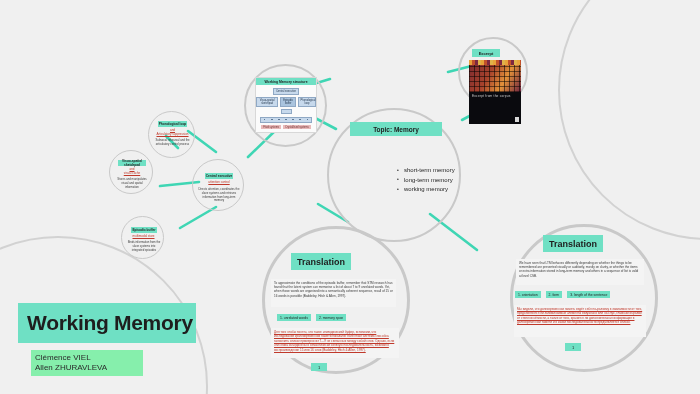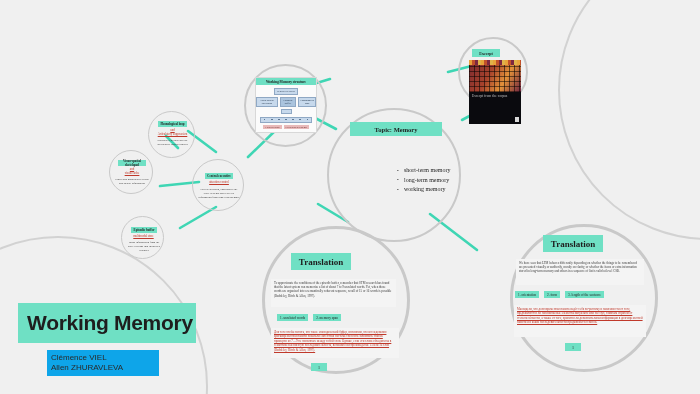--- a/index.html
+++ b/index.html
@@ -20,21 +20,20 @@
     left: 0; top: 0;
     width: 700px; height: 394px;
     pointer-events: none;
   }
   .node {
     position: absolute;
     border-radius: 50%;
     border: 2px solid #c9c9c9;
     background: transparent;
     box-sizing: border-box;
-    font-family: Liberation Serif, serif;
   }
   .node.thick { border-width: 3px; }
 
   
   #title-block {
     position: absolute;
     left: 18px; top: 303px;
     width: 178px; height: 40px;
     background: #6fe0c4;
     display: flex;
@@ -42,23 +41,23 @@
   }
   #title-block .title-text {
     font-size: 21px;
     font-weight: bold;
     color: #1e1e1e;
     padding-left: 9px;
     letter-spacing: -0.3px;
   }
   #authors-block {
     position: absolute;
-    left: 47px; top: 350px;
+    left: 31px; top: 350px;
     width: 112px; height: 26px;
-    background: #0ea5e9;
+    background: #86efac;
     padding: 3px 8px 0 4px;
     box-sizing: border-box;
   }
   #authors-block div {
     font-size: 8px;
     color: #2a2a2a;
     line-height: 10px;
     white-space: nowrap;
   }
 

